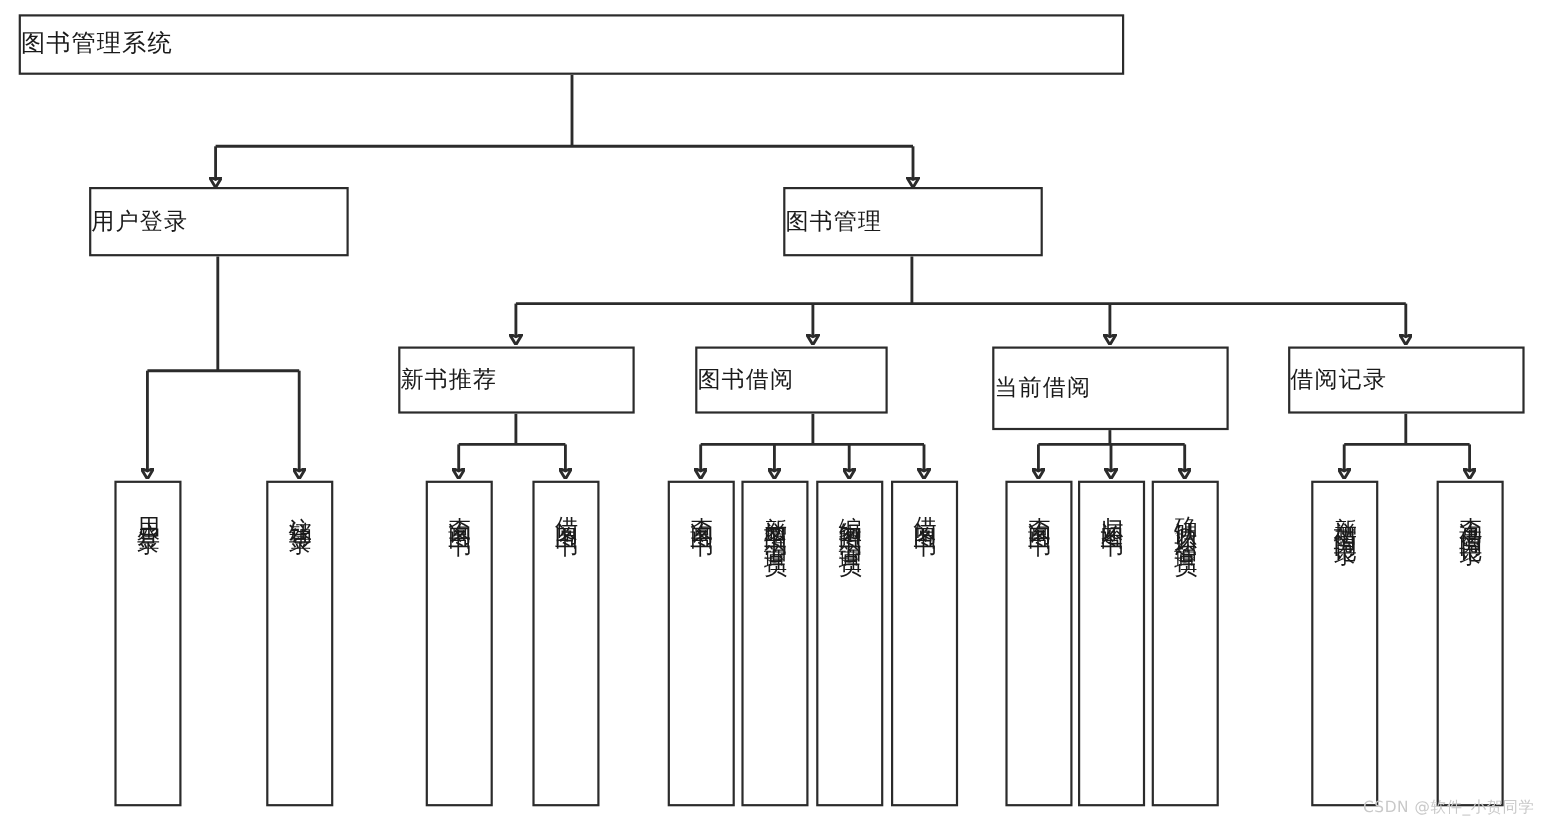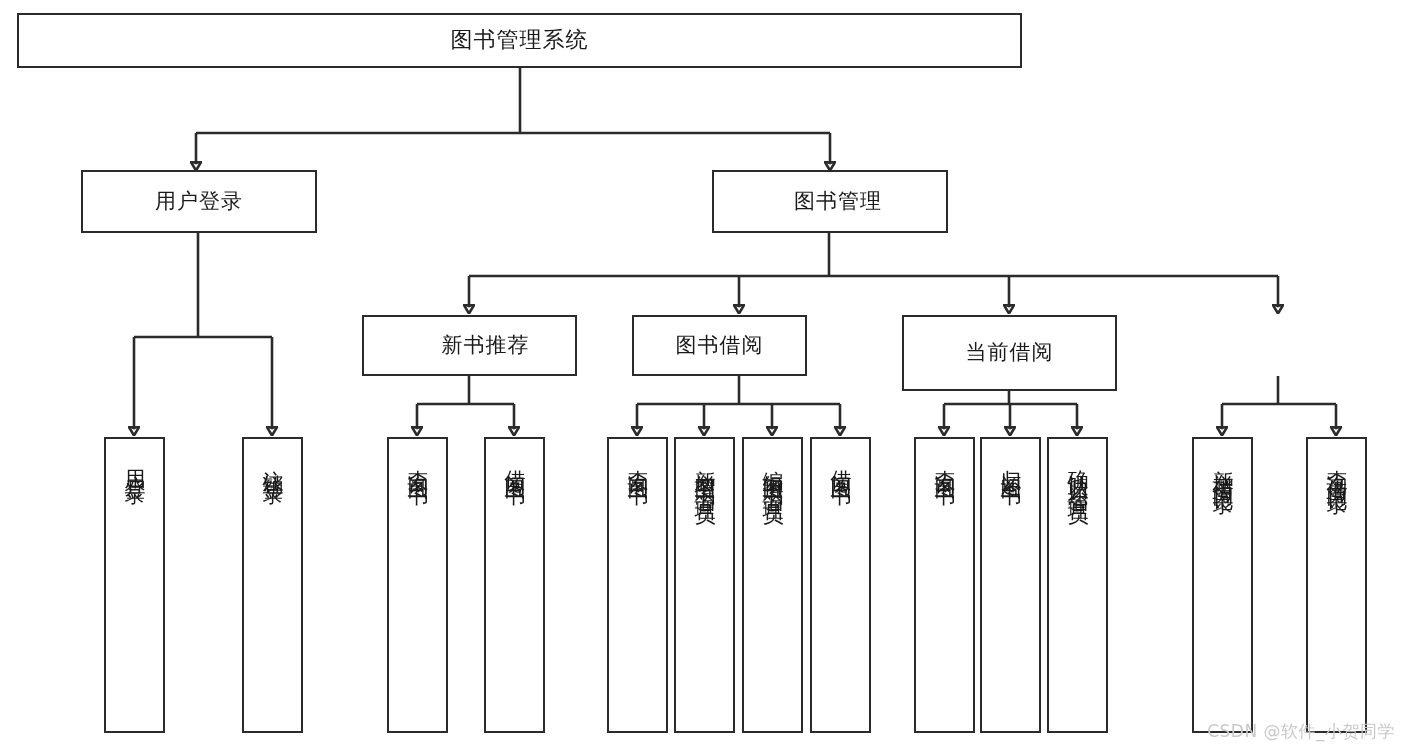--- a/index.html
+++ b/index.html
@@ -13,21 +13,21 @@
   #diagram{
     position:absolute;left:0;top:0;width:1405px;height:747px;
   }
   .node{
     position:absolute;
     box-sizing:border-box;
     background:#ffffff;
     border:2.5px solid #2b2b2b;
     display:flex;
     align-items:center;
-    justify-content:center;
+    justify-content:flex-start;
     color:#1a1a1a;
   }
   .node-h .label{
     font-size:21px;
     letter-spacing:1px;
     line-height:1.2;
     white-space:nowrap;
   }
   .node-v{
     padding:14px 2px;
@@ -40,21 +40,21 @@
     text-orientation:upright;
     letter-spacing:5px;
     line-height:1;
     white-space:nowrap;
   }
   #root-node .label{font-size:22px;}
   .watermark{
     position:absolute;
     right:10px;
     bottom:4px;
-    font-size:17px;
+    font-size:14px;
     color:#c9c9c9;
     letter-spacing:0.5px;
     white-space:nowrap;
     pointer-events:none;
     text-align:right;
   }
   svg.edges{
     position:absolute;left:0;top:0;width:1405px;height:747px;
     pointer-events:none;
   }
@@ -116,32 +116,35 @@
     <line x1="1336" y1="404" x2="1336" y2="427" marker-end="url(#arw)"></line>
   </svg>
 
   <div class="node node-h" id="root-node" style="left:17px;top:13px;width:1005px;height:55px;">
     <span class="label">图书管理系统</span>
   </div>
 
   <div class="node node-h" style="left:81px;top:170px;width:236px;height:63px;">
     <span class="label">用户登录</span>
   </div>
-  <div class="node node-h" style="left:712px;top:170px;width:236px;height:63px;padding-left:16px;">
+  <div class="node node-h" style="left:712px;top:170px;width:236px;height:63px;">
     <span class="label">图书管理</span>
   </div>
 
-  <div class="node node-h" style="left:362px;top:315px;width:215px;height:61px;padding-left:32px;">
+  <div class="node node-h" style="left:362px;top:315px;width:215px;height:61px;">
     <span class="label">新书推荐</span>
   </div>
   <div class="node node-h" style="left:632px;top:315px;width:175px;height:61px;">
     <span class="label">图书借阅</span>
   </div>
   <div class="node node-h" style="left:902px;top:315px;width:215px;height:76px;">
     <span class="label">当前借阅</span>
+  </div>
+  <div class="node node-h" style="left:1171px;top:315px;width:215px;height:61px;">
+    <span class="label">借阅记录</span>
   </div>
 
   <div class="node node-v" style="left:104px;top:437px;width:61px;height:296px;">
     <span class="label">用户登录</span>
   </div>
   <div class="node node-v" style="left:242px;top:437px;width:61px;height:296px;">
     <span class="label">注销登录</span>
   </div>
 
   <div class="node node-v" style="left:387px;top:437px;width:61px;height:296px;">

